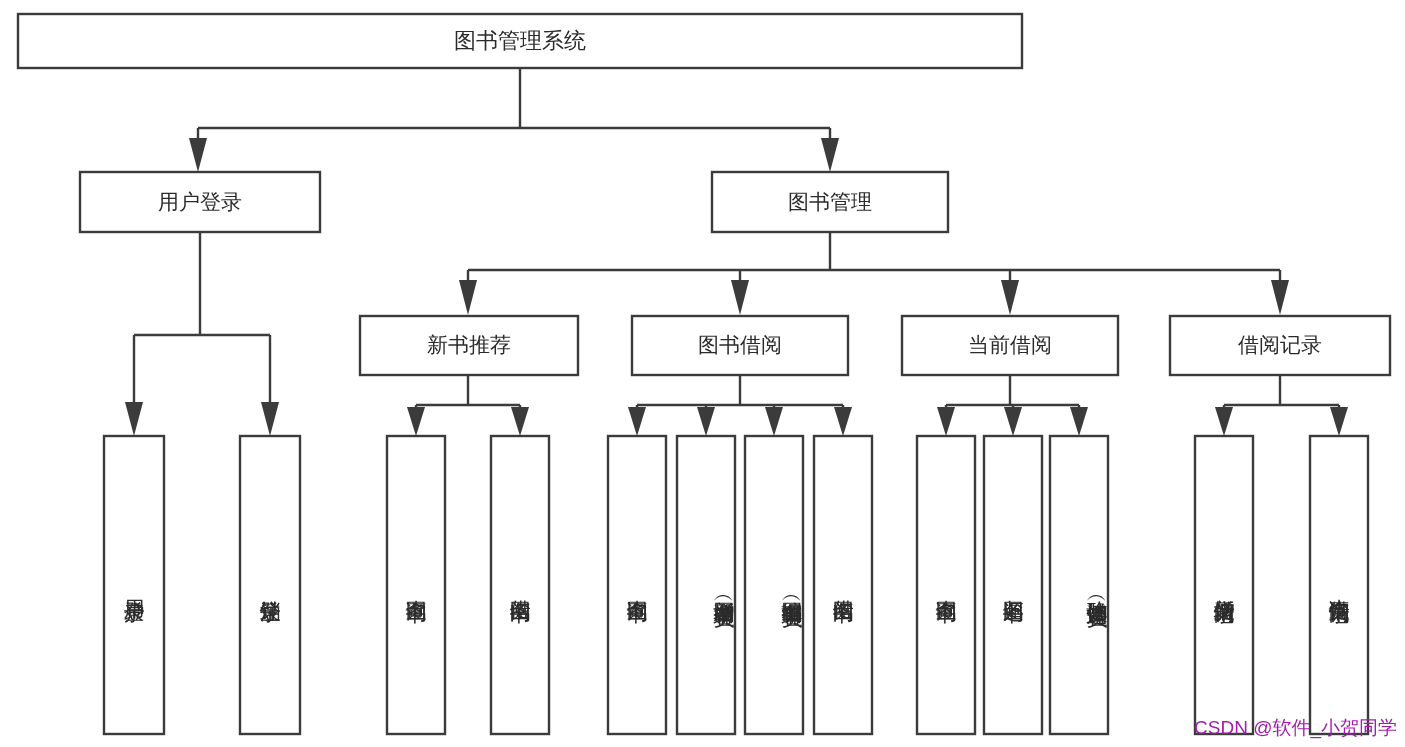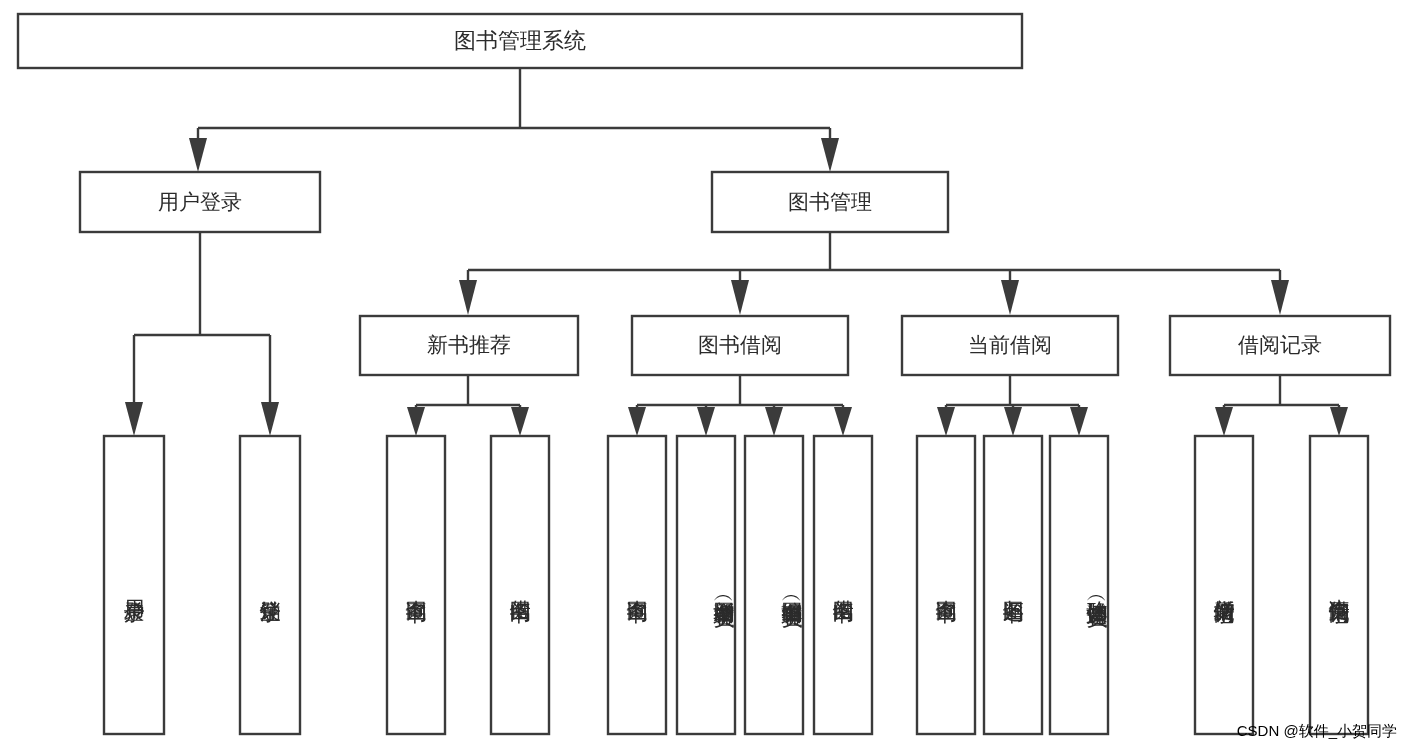--- a/index.html
+++ b/index.html
@@ -66,22 +66,22 @@
     letter-spacing: 1px;
     text-align: center;
     white-space: nowrap;
     pointer-events: none;
   }
   .watermark {
     position: absolute;
     right: 8px;
     bottom: 6px;
     font-family: "Liberation Sans", sans-serif;
-    font-size: 15px;
-    color: #000000;
+    font-size: 19px;
+    color: #a21caf;
     white-space: nowrap;
   }
 </style>
 </head>
 <body>
 
 <div id="diagram-root">
 
   <svg class="flow" viewBox="0 0 1405 747">
 

